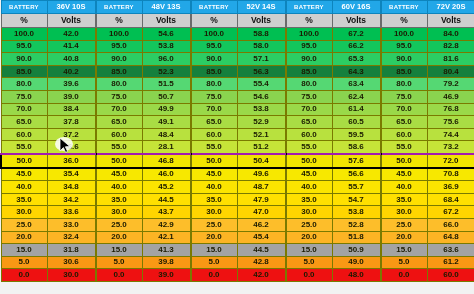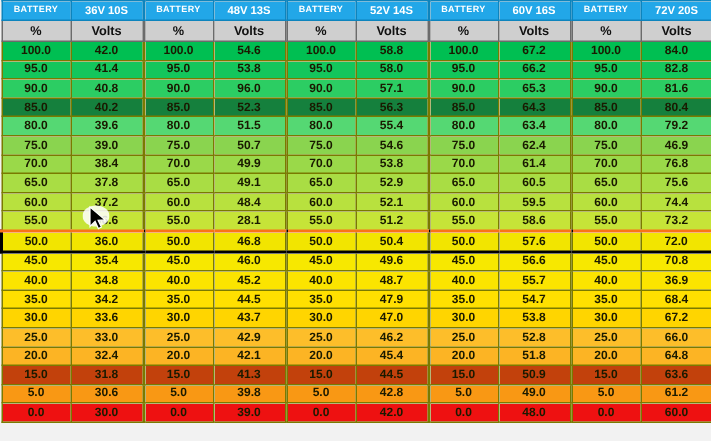--- a/index.html
+++ b/index.html
@@ -82,28 +82,28 @@
   .c-l3{background:#a9dd44;}
   .c-l4{background:#b8e13e;}
   .c-l5{background:#c6e438;}
   .c-y1{background:#f2e500;}
   .c-y2{background:#f7e800;}
   .c-y3{background:#fbe400;}
   .c-y4{background:#ffe000;}
   .c-y5{background:#ffd500;}
   .c-o1{background:#fdbe2a;}
   .c-o2{background:#fcb424;}
-  .c-o3{background:#c2410c;}
+  .c-o3{background:#a3a3a3;}
   .c-o4{background:#faa21a;}
   .c-o5{background:#f99814;}
   .c-r1{background:#ee1111;color:#b00000;}
 
   
   tr.hl td{
-    border-top:2px solid #f97316;
+    border-top:2px solid #a21caf;
     border-bottom:2px solid #000;
   }
   tr.hl td.sep{border-top:2px solid #000;border-bottom:2px solid #000;}
   tr.hl td.edgeL{border-left:2px solid #000;}
   tr.hl td.edgeR{border-right:2px solid #000;}
 
   
   #cursor{
     position:absolute;
     left:55px;top:136px;

